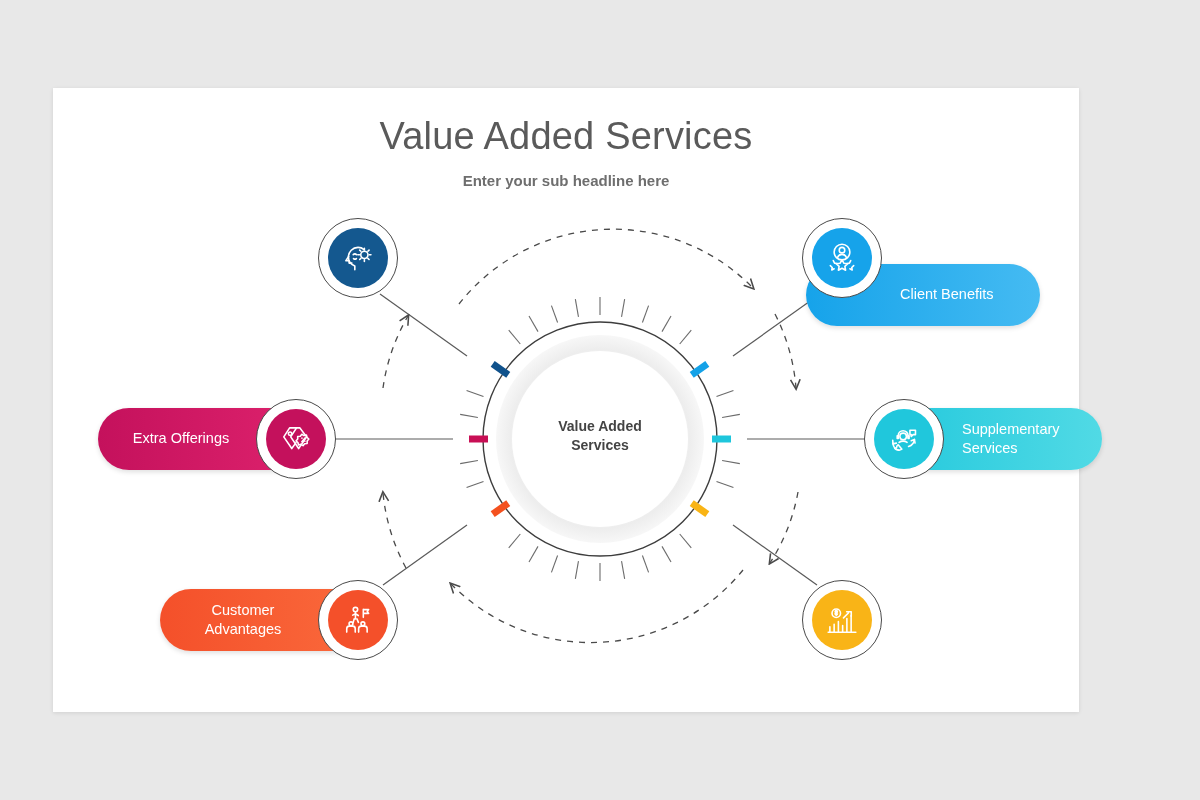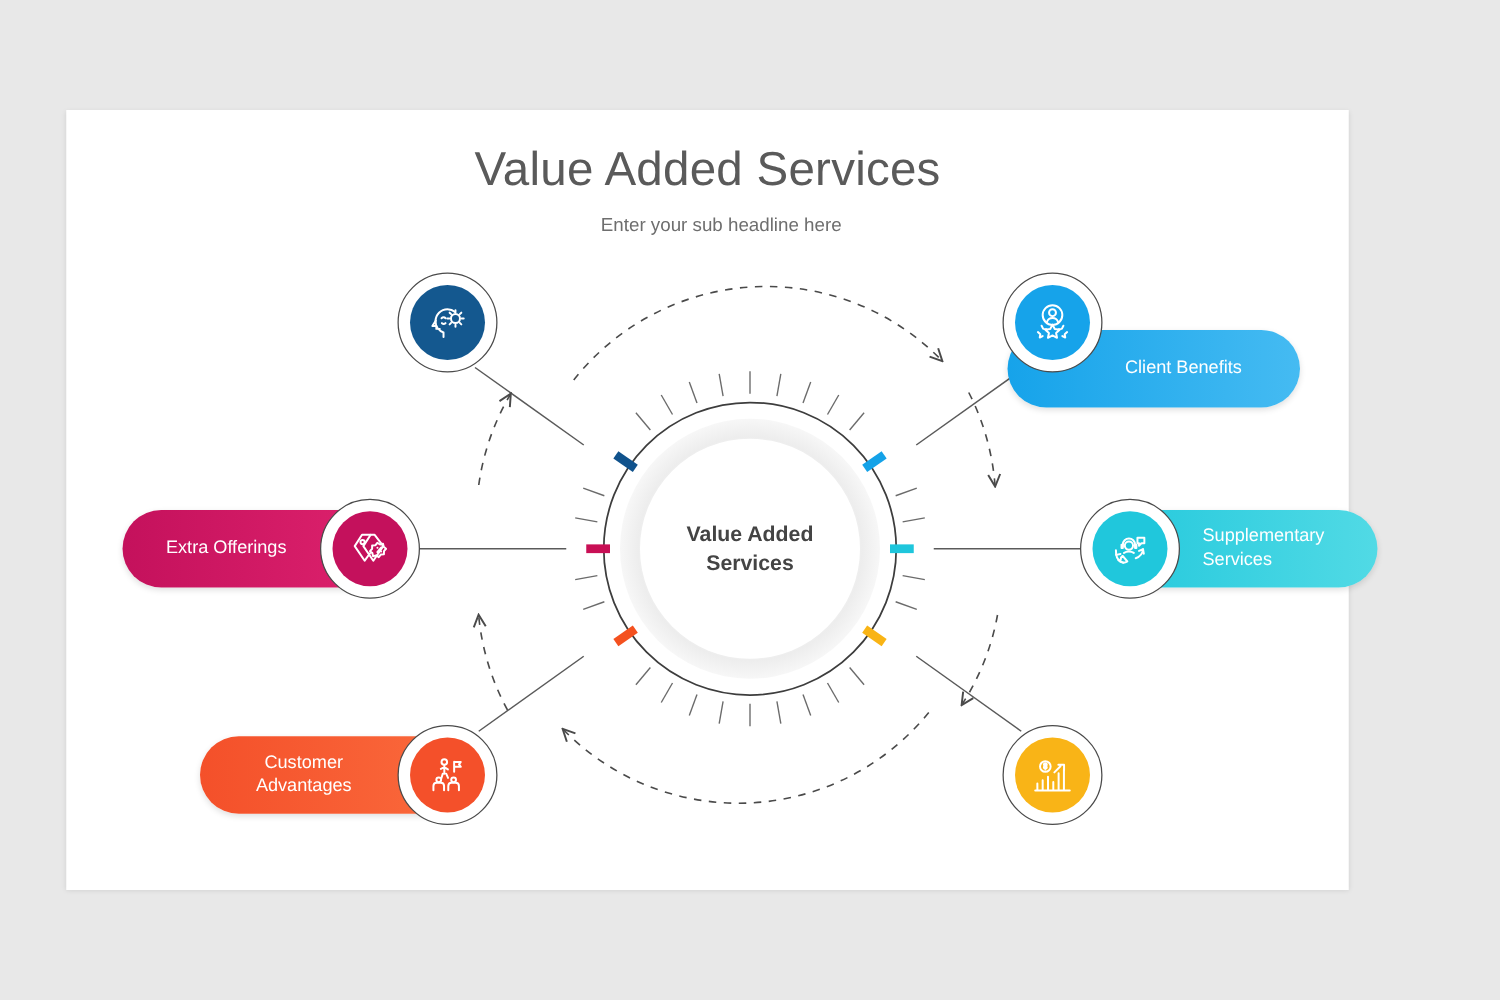--- a/index.html
+++ b/index.html
@@ -19,21 +19,21 @@
   
   #title{
     position:absolute; left:0; top:27px; width:100%;
     text-align:center;
     font-size:38px; font-weight:400; color:#5a5a5a;
     letter-spacing:.2px;
   }
   #subtitle{
     position:absolute; left:0; top:84px; width:100%;
     text-align:center;
-    font-size:15px; font-weight:400; color:#6e6e6e;margin-left:11px;
+    font-size:15px; font-weight:700; color:#6e6e6e;
   }
   
   #canvas{position:absolute;left:0;top:0;width:1094px;height:624px;}
   
   .pill{
     position:absolute;
     height:62px;
     border-radius:31px;
     display:flex; align-items:center;
     box-sizing:border-box;
@@ -58,21 +58,21 @@
   .badge .disc{
     width:60px; height:60px; border-radius:50%;
     display:flex; align-items:center; justify-content:center;
   }
   .badge svg{width:34px;height:34px;display:block;}
   
   #hub-text{
     position:absolute;
     left:447px; top:329px; width:200px;
     text-align:center;
-    font-size:17px; font-weight:bold; color:#444444;
+    font-size:14px; font-weight:bold; color:#444444;
     line-height:1.35;
     white-space:pre-line;
   }
 </style>
 </head>
 <body>
 
 <div id="slide">
 
   <div id="title">Value Added Services</div>

